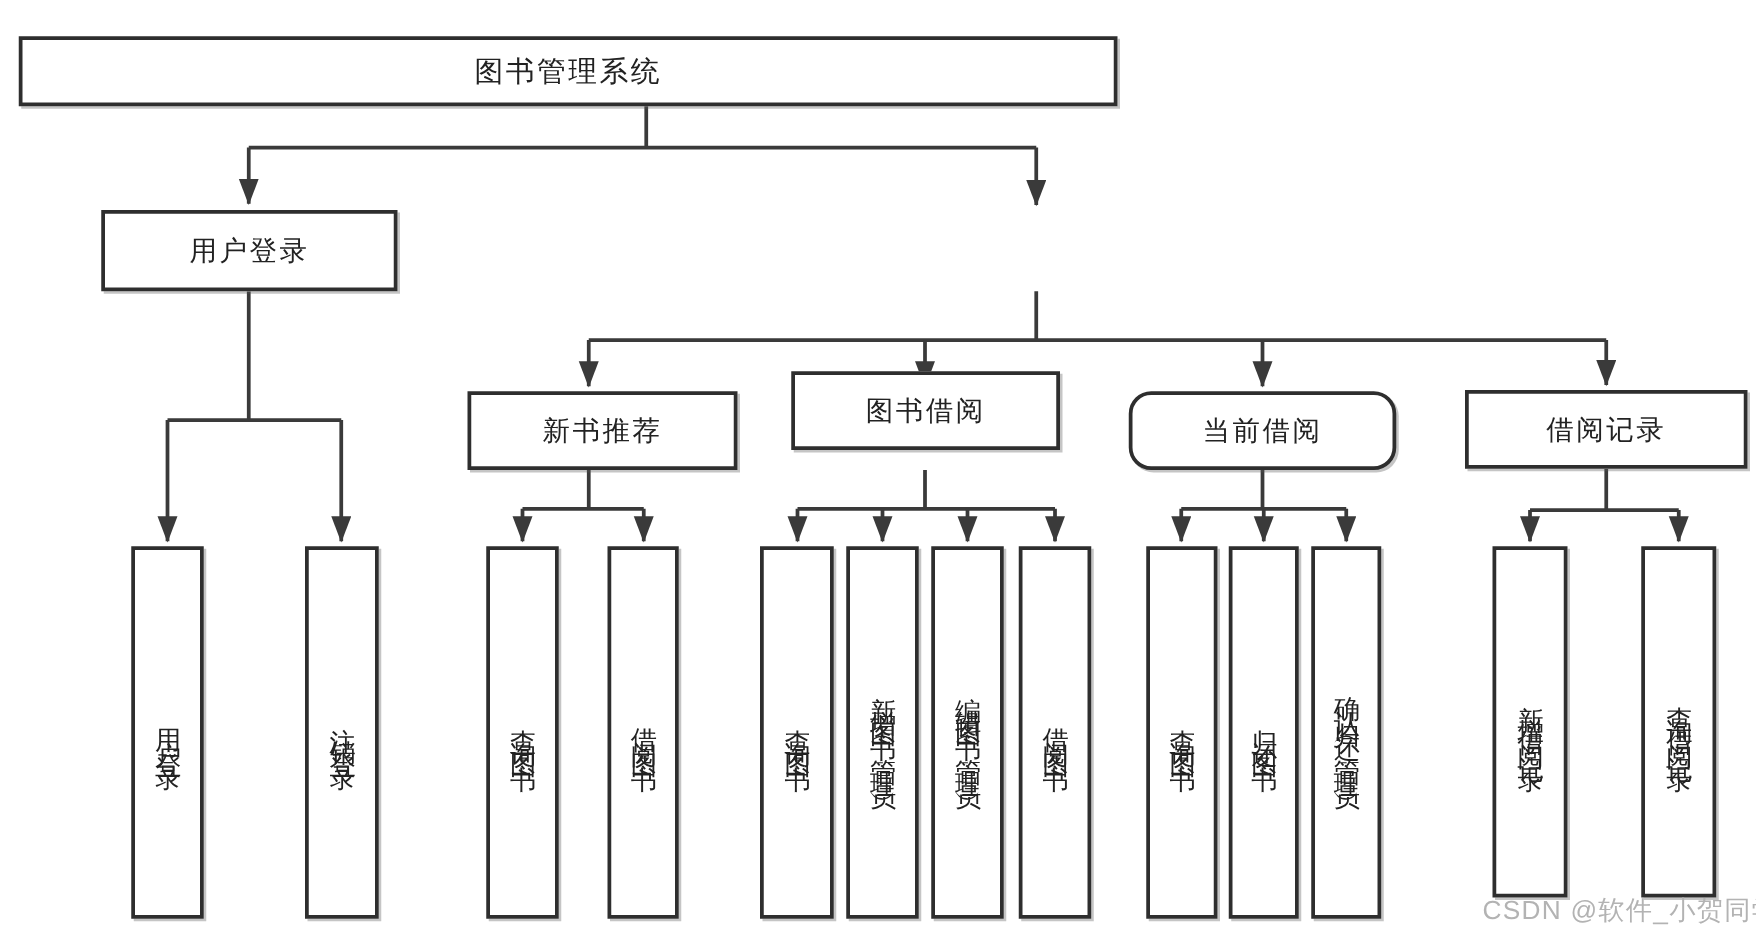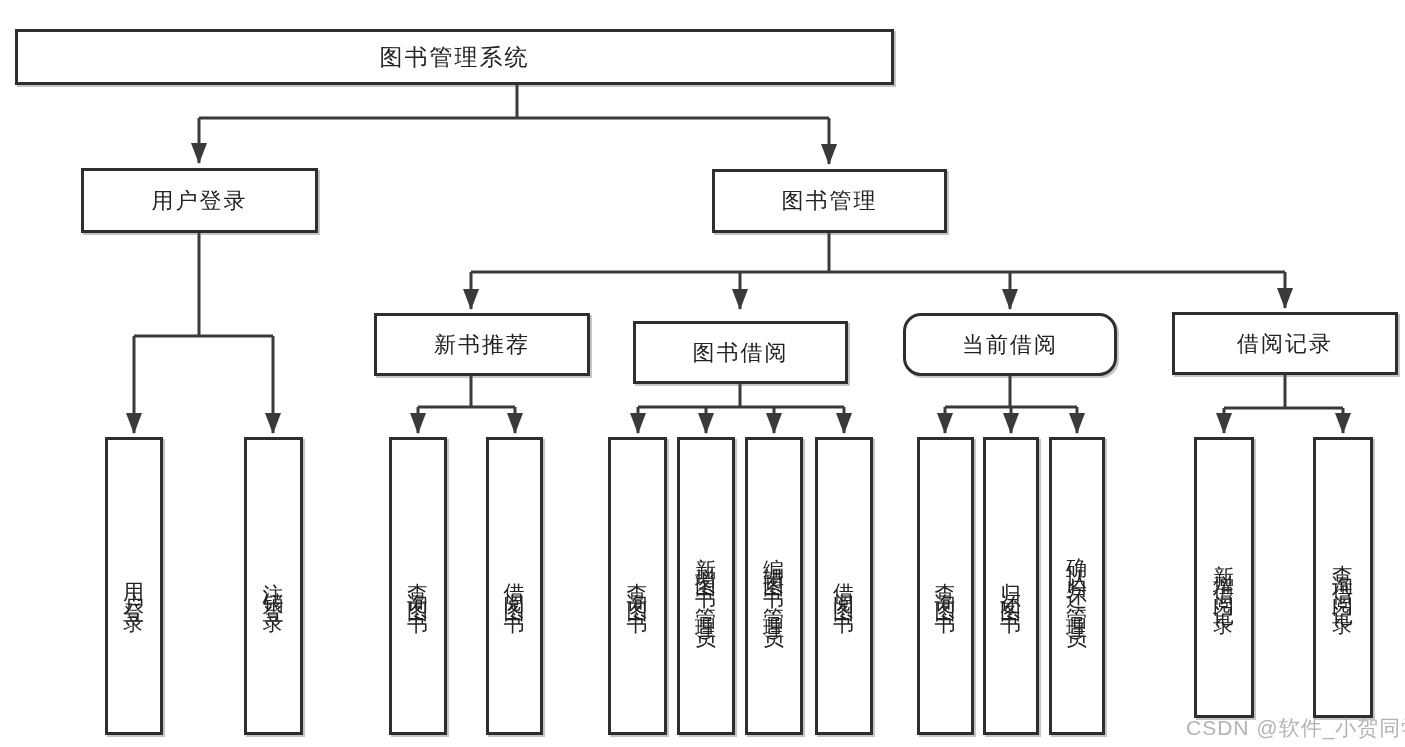--- a/index.html
+++ b/index.html
@@ -42,21 +42,21 @@
     letter-spacing: 10px;
     line-height: 1;
   }
   
   .n-root          { left: 15px;  top: 13px;  width: 879px; height: 56px; margin-top: 16px; }
   
   .n-user-login    { left: 81px;  top: 168px; width: 237px;  height: 65px; }
   .n-book-mgmt     { left: 712px; top: 169px; width: 235px;  height: 64px; }
   
   .n-new-book-rec  { left: 363px; top: 313px; width: 216px;  height: 63px; margin-left: 11px; }
-  .n-book-borrow   { left: 633px; top: 321px; width: 215px;  height: 63px; }
+  .n-book-borrow   { left: 633px; top: 297px; width: 215px;  height: 63px; }
   .n-cur-borrow    { left: 903px; top: 313px; width: 214px;  height: 63px; border-radius: 18px; }
   .n-borrow-rec    { left: 1172px;top: 312px; width: 226px;  height: 63px; }
   
   .l-user-login    { left: 105px; top: 437px; width: 58px; height: 298px; }
   .l-logout        { left: 244px; top: 437px; width: 59px; height: 298px; }
   .l-nb-query      { left: 389px; top: 437px; width: 58px; height: 298px; }
   .l-nb-borrow     { left: 486px; top: 437px; width: 57px; height: 298px; }
   .l-bb-query      { left: 608px; top: 437px; width: 59px; height: 298px; }
   .l-bb-add        { left: 677px; top: 437px; width: 58px; height: 298px; }
   .l-bb-edit       { left: 745px; top: 437px; width: 58px; height: 298px; }
@@ -126,23 +126,20 @@
     </g>
   </svg>
 
   <div class="box n-root">
     <span class="h big">图书管理系统</span>
   </div>
 
   <div class="box n-user-login">
     <span class="h">用户登录</span>
   </div>
-  <div class="box n-book-mgmt">
-    <span class="h">图书管理</span>
-  </div>
 
   <div class="box n-new-book-rec">
     <span class="h">新书推荐</span>
   </div>
   <div class="box n-book-borrow">
     <span class="h">图书借阅</span>
   </div>
   <div class="box n-cur-borrow">
     <span class="h">当前借阅</span>
   </div>

